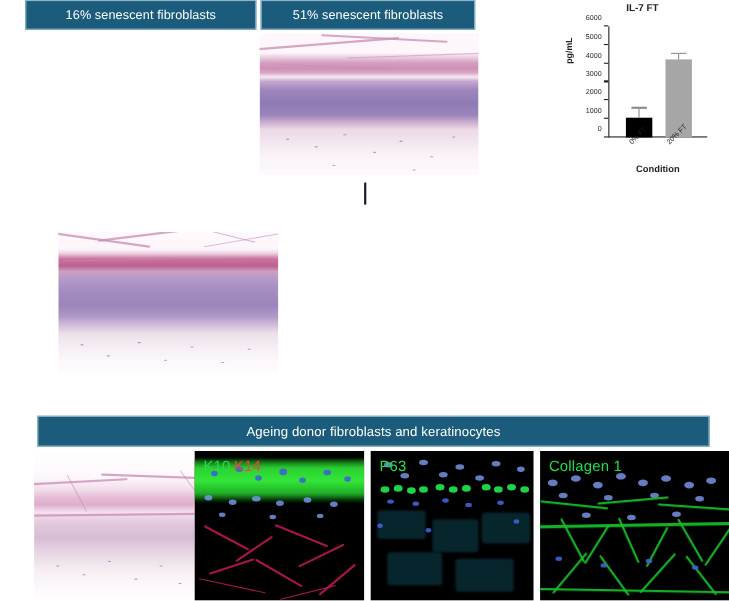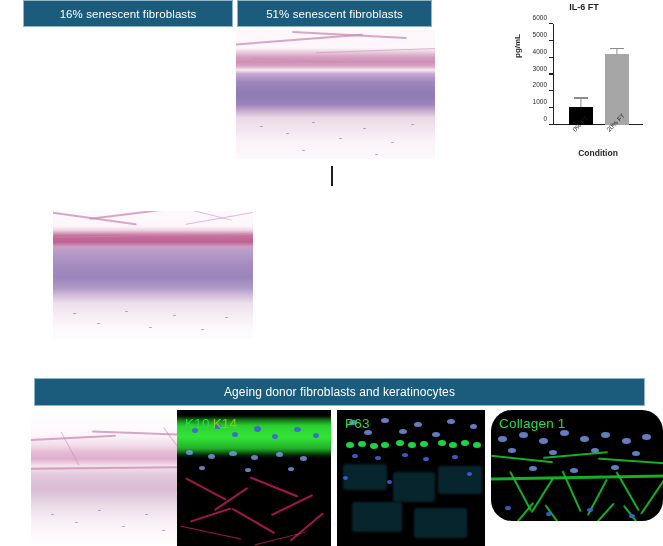--- a/index.html
+++ b/index.html
@@ -88,21 +88,21 @@
           transform:translateX(-50%);}
   .xtick-lab{position:absolute;font-size:6.5px;color:#231f20;white-space:nowrap;
              transform:rotate(-45deg);transform-origin:left top;}
   #xlabel{position:absolute;left:48px;top:146px;width:90px;text-align:center;
           font-size:8.5px;font-weight:bold;color:#231f20;}
 
   
   .fluor{position:absolute;background:#000000;overflow:hidden;}
   #fl-k10{left:177px;top:410px;width:154px;height:136px;}
   #fl-p63{left:337px;top:410px;width:148px;height:136px;}
-  #fl-col{left:491px;top:410px;width:172px;height:111px;border-radius:21px;}
+  #fl-col{left:491px;top:410px;width:172px;height:136px;}
   .fl-label{position:absolute;left:8px;top:6px;font-size:13.5px;
             font-weight:normal;letter-spacing:.2px;}
   .fl-label span{margin-right:3px;}
 
   
   .epi-green{position:absolute;left:-4%;width:108%;
      background:linear-gradient(to bottom,
        rgba(0,0,0,0) 0%, rgba(32,190,40,.55) 8%,
        rgba(46,225,52,.92) 22%, rgba(52,235,58,.98) 50%,
        rgba(38,205,46,.85) 78%, rgba(10,90,16,.35) 94%, rgba(0,0,0,0) 100%);
@@ -156,21 +156,21 @@
   <div class="speck" style="left:10%;top:102px;"></div>
   <div class="speck" style="left:22%;top:112px;"></div>
   <div class="speck" style="left:36%;top:100px;"></div>
   <div class="speck" style="left:48%;top:116px;"></div>
   <div class="speck" style="left:60%;top:104px;"></div>
   <div class="speck" style="left:74%;top:118px;"></div>
   <div class="speck" style="left:86%;top:106px;"></div>
 </div>
 
 <div id="chart">
-  <div id="chart-title">IL-6 FT</div>
+  <div id="chart-title">IL-7 FT</div>
 
   <div id="ylabel">pg/mL</div>
 
   <div class="plot">
     <div class="axis-y"></div>
     <div class="axis-x"></div>
 
     <div class="ytick" style="bottom:0px;"></div>
     <div class="ylab" style="bottom:0px;">0</div>
     <div class="ytick" style="bottom:16.8px;"></div>
@@ -248,21 +248,21 @@
   <div class="fiber" style="left:22%;top:88px;width:26%;height:1.6px;transform:rotate(-34deg);"></div>
   <div class="fiber" style="left:46%;top:76px;width:34%;height:1.6px;transform:rotate(22deg);"></div>
   <div class="fiber" style="left:60%;top:94px;width:30%;height:1.6px;transform:rotate(-26deg);"></div>
   <div class="fiber" style="left:8%;top:104px;width:28%;height:1.5px;transform:rotate(-18deg);"></div>
   <div class="fiber" style="left:34%;top:110px;width:32%;height:1.5px;transform:rotate(30deg);"></div>
   <div class="fiber" style="left:70%;top:116px;width:28%;height:1.5px;transform:rotate(-40deg);"></div>
   <div class="fiber" style="left:2%;top:122px;width:40%;height:1.4px;transform:rotate(12deg);"></div>
   <div class="fiber" style="left:50%;top:128px;width:34%;height:1.4px;transform:rotate(-14deg);"></div>
 
   <div class="fl-label">
-    <span style="color:#1ee04a;">K10</span><span style="color:#84cc16;">K14</span>
+    <span style="color:#1ee04a;">K10</span><span style="color:#ef4444;">K14</span>
   </div>
 </div>
 
 <div class="fluor" id="fl-p63">
   <div class="teal-web" style="left:4%;top:54px;width:30%;height:26px;"></div>
   <div class="teal-web" style="left:38%;top:62px;width:28%;height:30px;"></div>
   <div class="teal-web" style="left:68%;top:56px;width:30%;height:28px;"></div>
   <div class="teal-web" style="left:10%;top:92px;width:34%;height:30px;"></div>
   <div class="teal-web" style="left:52%;top:98px;width:36%;height:30px;"></div>
 

